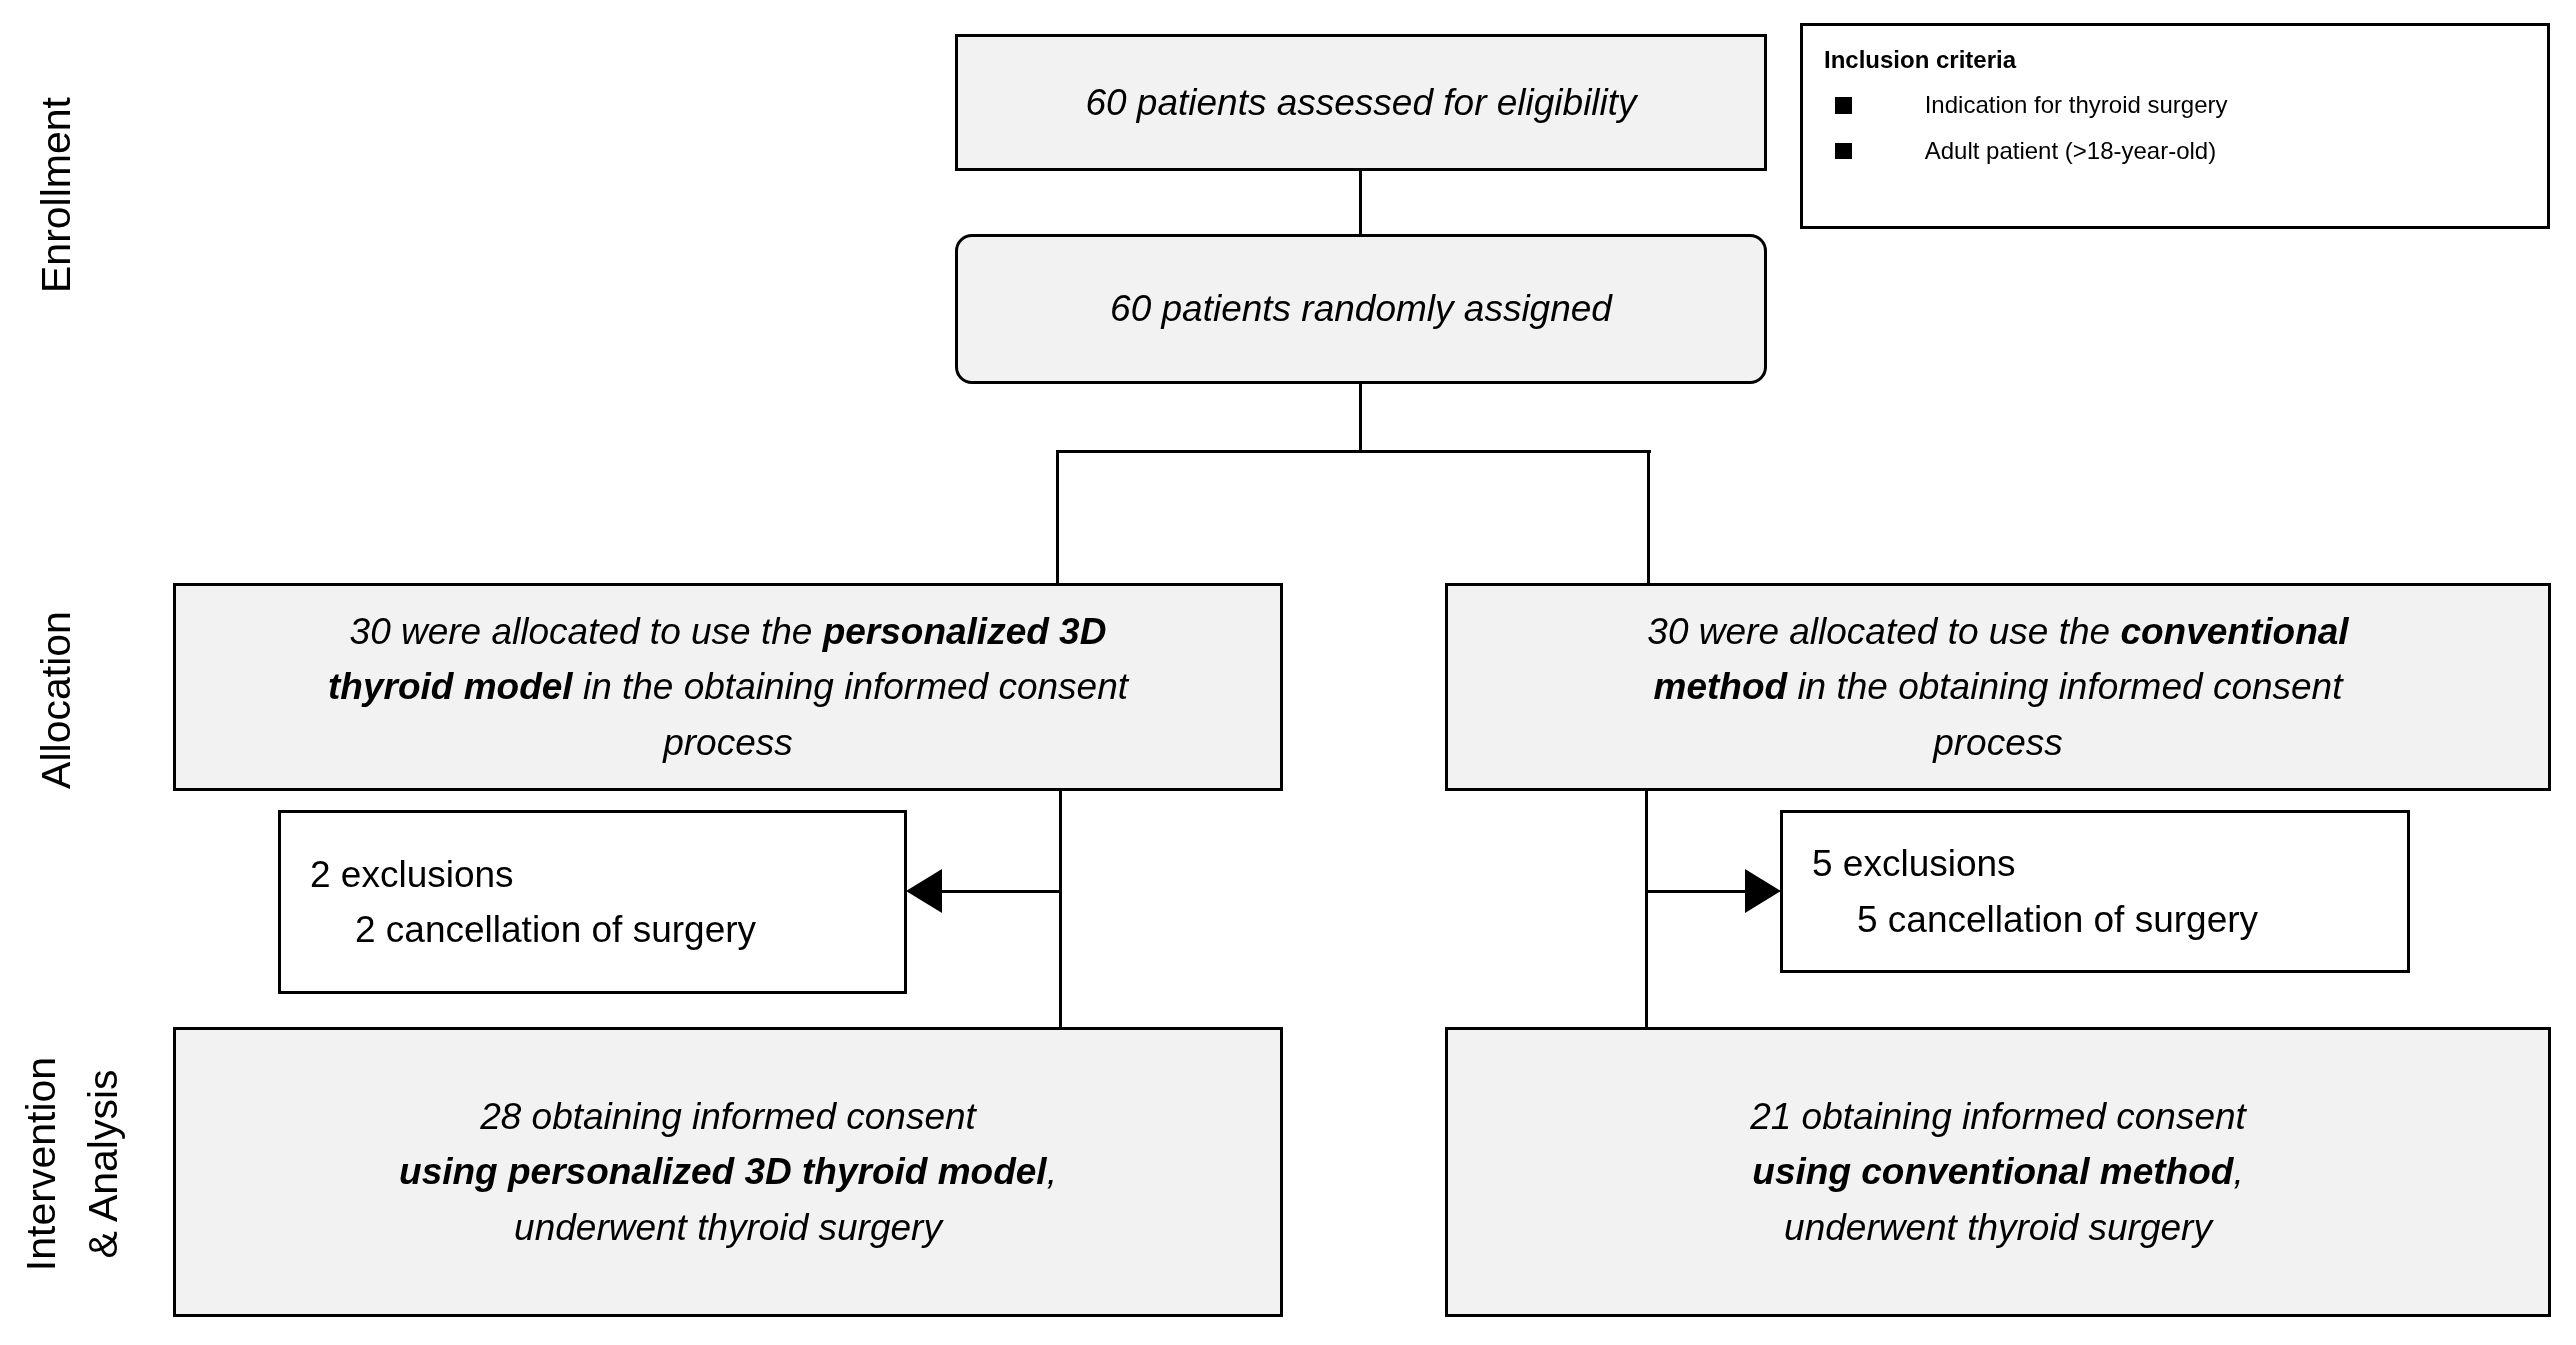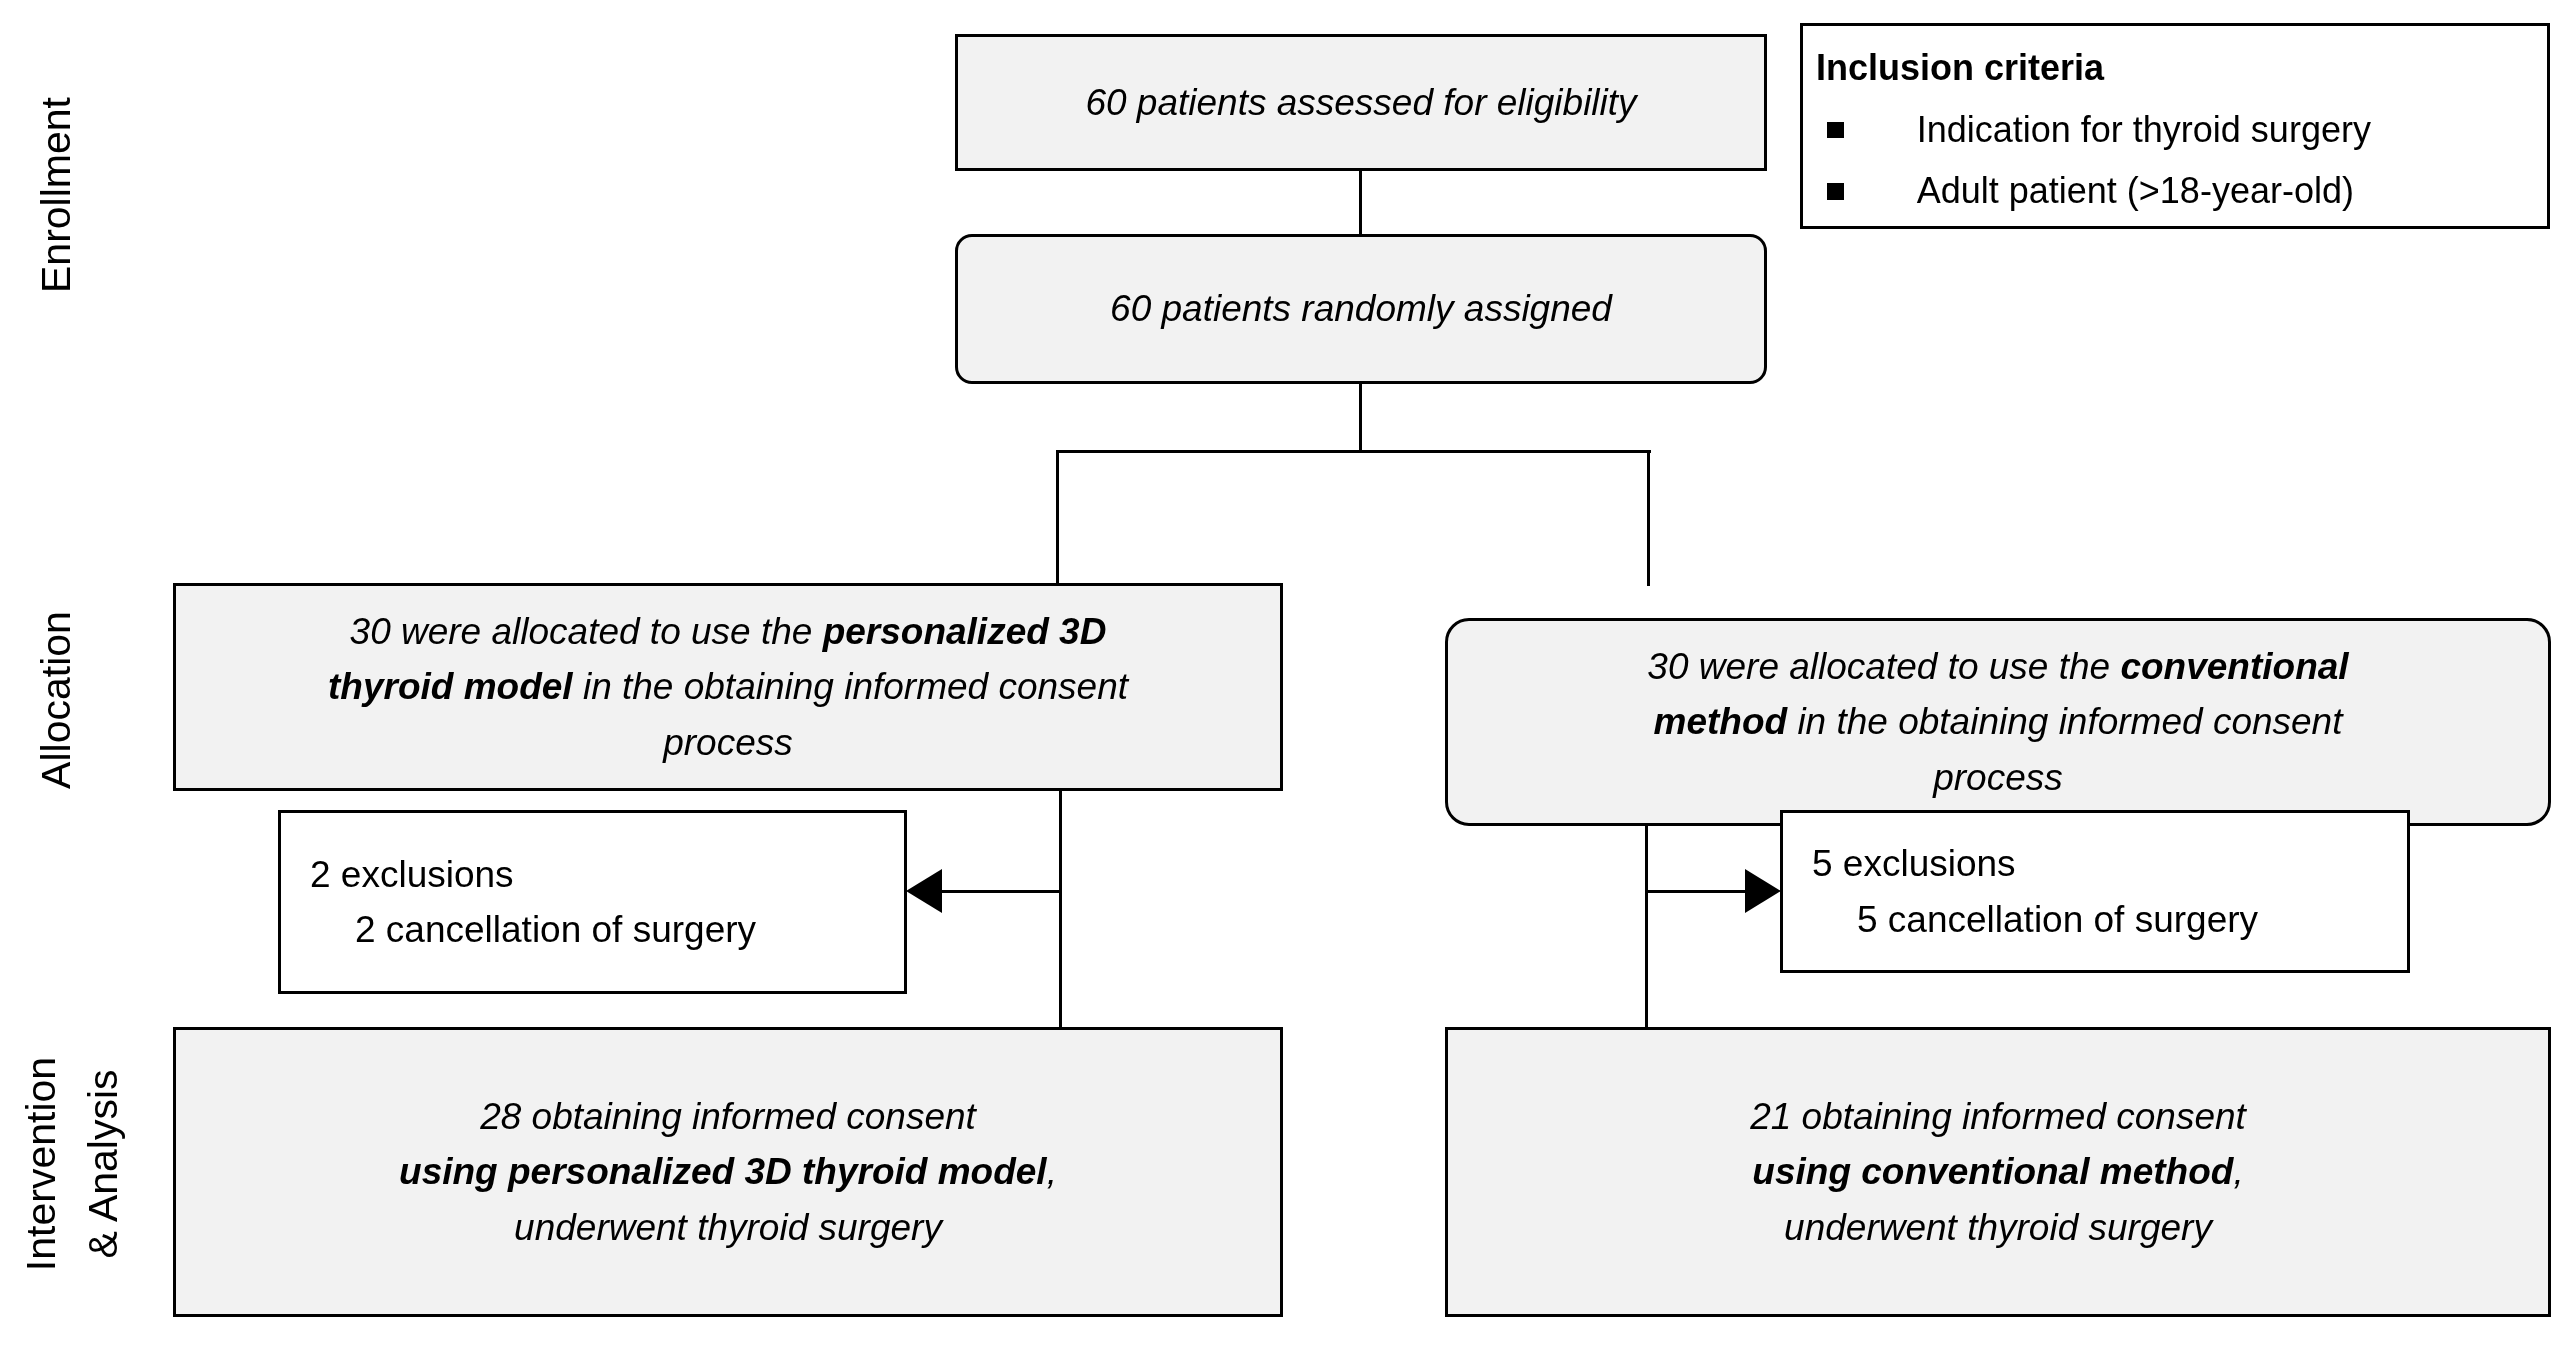--- a/index.html
+++ b/index.html
@@ -55,23 +55,23 @@
 
   
   .excl { justify-content: flex-start; }
   .excl p { text-align: left; padding-left: 29px; }
   .indent2 { padding-left: 45px; }
 
   
   .inclusion {
     display: block;
     text-align: left;
-    font-size: 36px;
+    font-size: 24px;
     line-height: 1.35;
-    padding: 18px 13px;
+    padding: 18px 21px;
   }
   .inc-title { font-weight: bold; }
   .inc-row { display: flex; align-items: center; margin-top: 13px; }
   .sq {
     flex: 0 0 auto;
     width: 16.3px; height: 16.3px;
     background: #000000;
     margin-left: 11.4px;
     margin-right: 73px;
   }
@@ -127,21 +127,21 @@
   </div>
 
   <div class="box gray" style="left:173px; top:583px; width:1110px; height:208px;">
     <p>
       <span>30 were allocated to use the </span><b>personalized 3D</b><br>
       <b>thyroid model</b><span> in the obtaining informed consent</span><br>
       <span>process</span>
     </p>
   </div>
 
-  <div class="box gray" style="left:1445px; top:618px; width:1106px; height:208px;border-radius:24px;">
+  <div class="box gray" style="left:1445px; top:583px; width:1106px; height:208px;">
     <p>
       <span>30 were allocated to use the </span><b>conventional</b><br>
       <b>method</b><span> in the obtaining informed consent</span><br>
       <span>process</span>
     </p>
   </div>
 
   <div class="box white excl" style="left:278px; top:810px; width:629px; height:184px;">
     <p>
       <span>2 exclusions</span><br>

